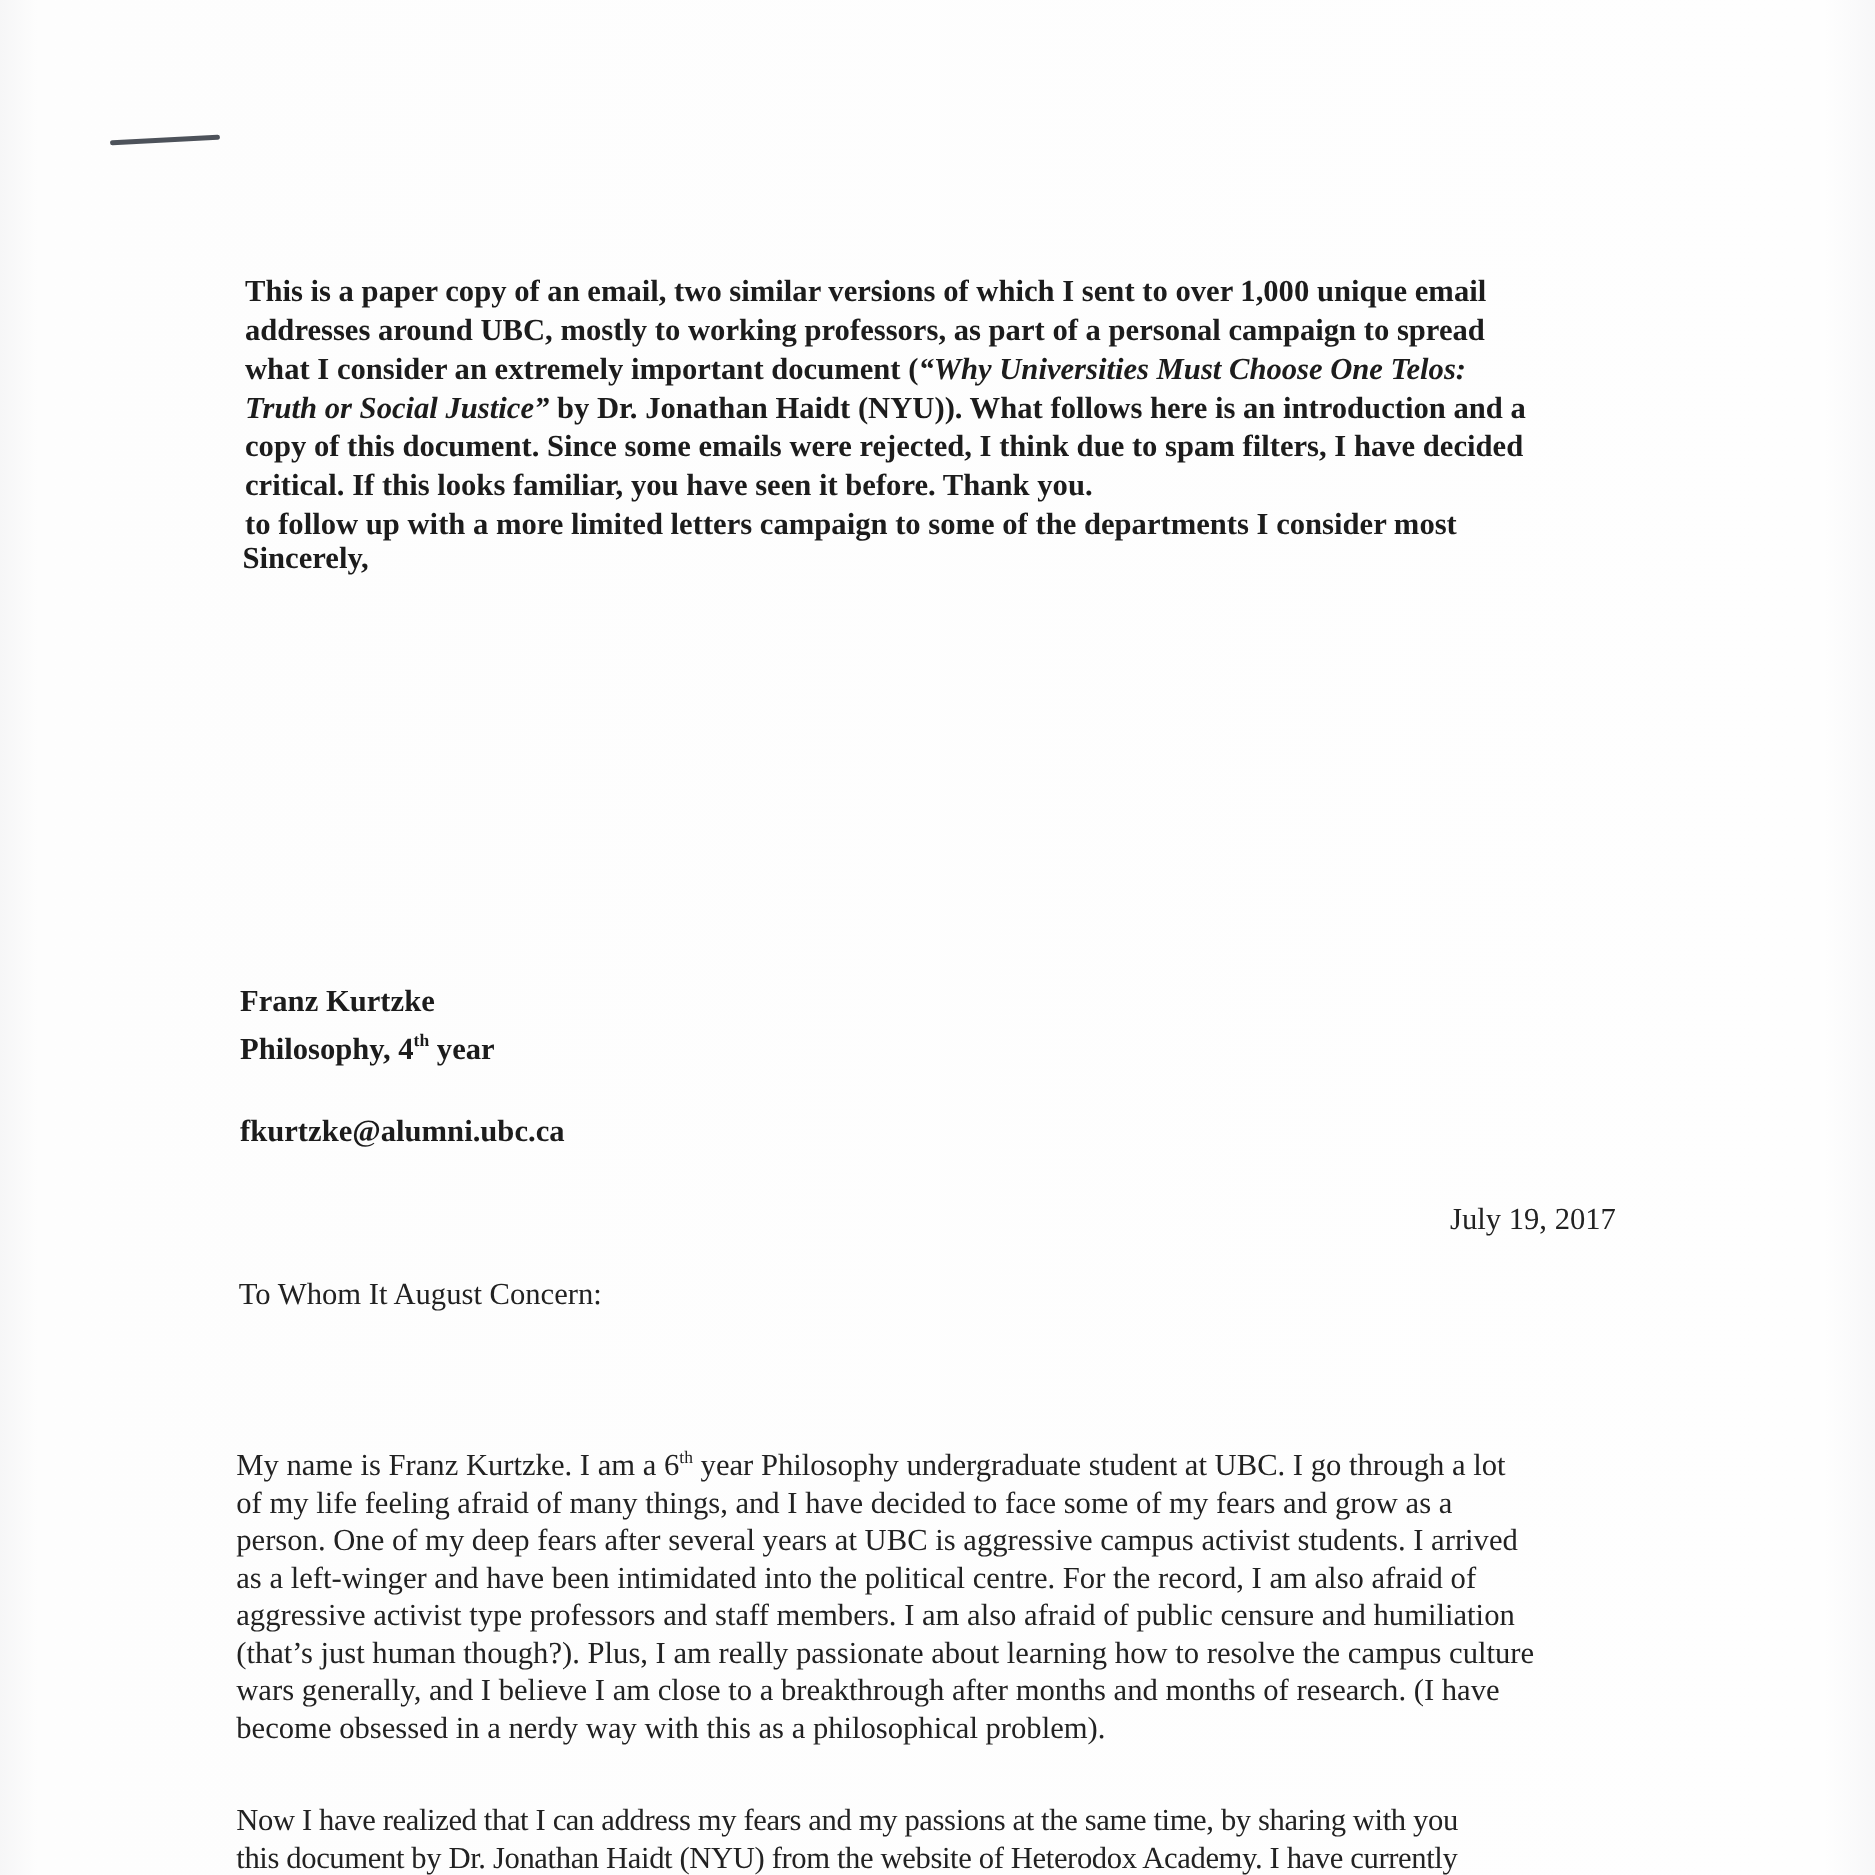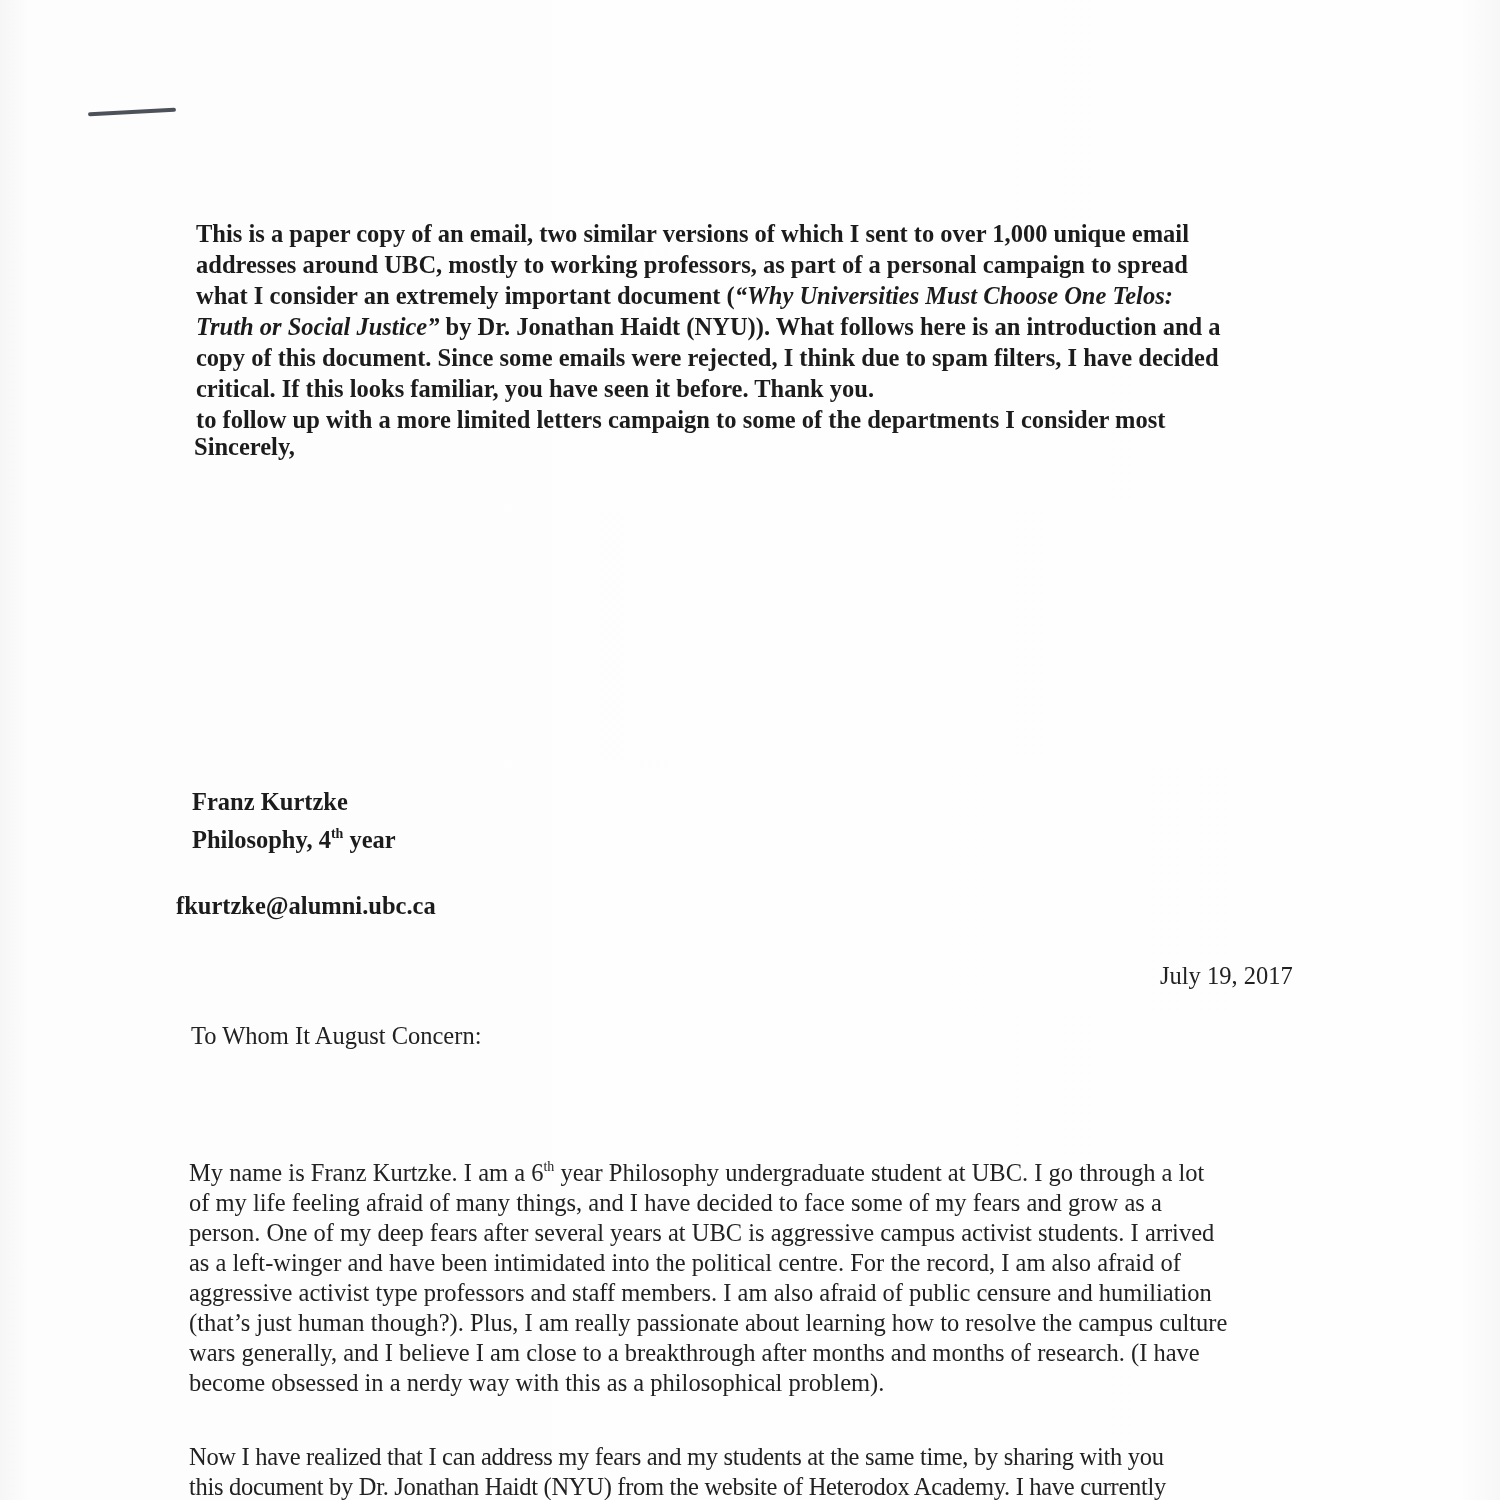--- a/index.html
+++ b/index.html
@@ -50,21 +50,21 @@
     left: 194px;
     font-weight: bold;
     font-size: 24.5px;
     color: #1c1c1c;
     white-space: nowrap;
   }
   .bold-line sup { font-size: 14px; vertical-align: 10px; line-height: 0; }
   .sincerely { top: 433px; }
   .name { left: 192px; top: 760px; margin-top: 28px; }
   .program { left: 192px; top: 826px; }
-  .email { left: 176px; top: 892px; }
+  .email { left: 192px; top: 892px; }
   .date {
     position: absolute;
     left: 1160px;
     top: 962px;
     font-size: 24.5px;
     color: #222;
     white-space: nowrap;
   }
   .salutation {
     position: absolute;
@@ -121,17 +121,17 @@
     <span class="line">of my life feeling afraid of many things, and I have decided to face some of my fears and grow as a</span>
     <span class="line">person. One of my deep fears after several years at UBC is aggressive campus activist students. I arrived</span>
     <span class="line">as a left-winger and have been intimidated into the political centre. For the record, I am also afraid of</span>
     <span class="line">aggressive activist type professors and staff members. I am also afraid of public censure and humiliation</span>
     <span class="line">(that’s just human though?). Plus, I am really passionate about learning how to resolve the campus culture</span>
     <span class="line">wars generally, and I believe I am close to a breakthrough after months and months of research. (I have</span>
     <span class="line">become obsessed in a nerdy way with this as a philosophical problem).</span>
   </div>
 
   <div class="para para2">
-    <span class="line">Now I have realized that I can address my fears and my students at the same time, by sharing with you</span>
+    <span class="line">Now I have realized that I can address my fears and my passions at the same time, by sharing with you</span>
     <span class="line">this document by Dr. Jonathan Haidt (NYU) from the website of Heterodox Academy. I have currently</span>
   </div>
 
 </div>
 
 </body></html>

